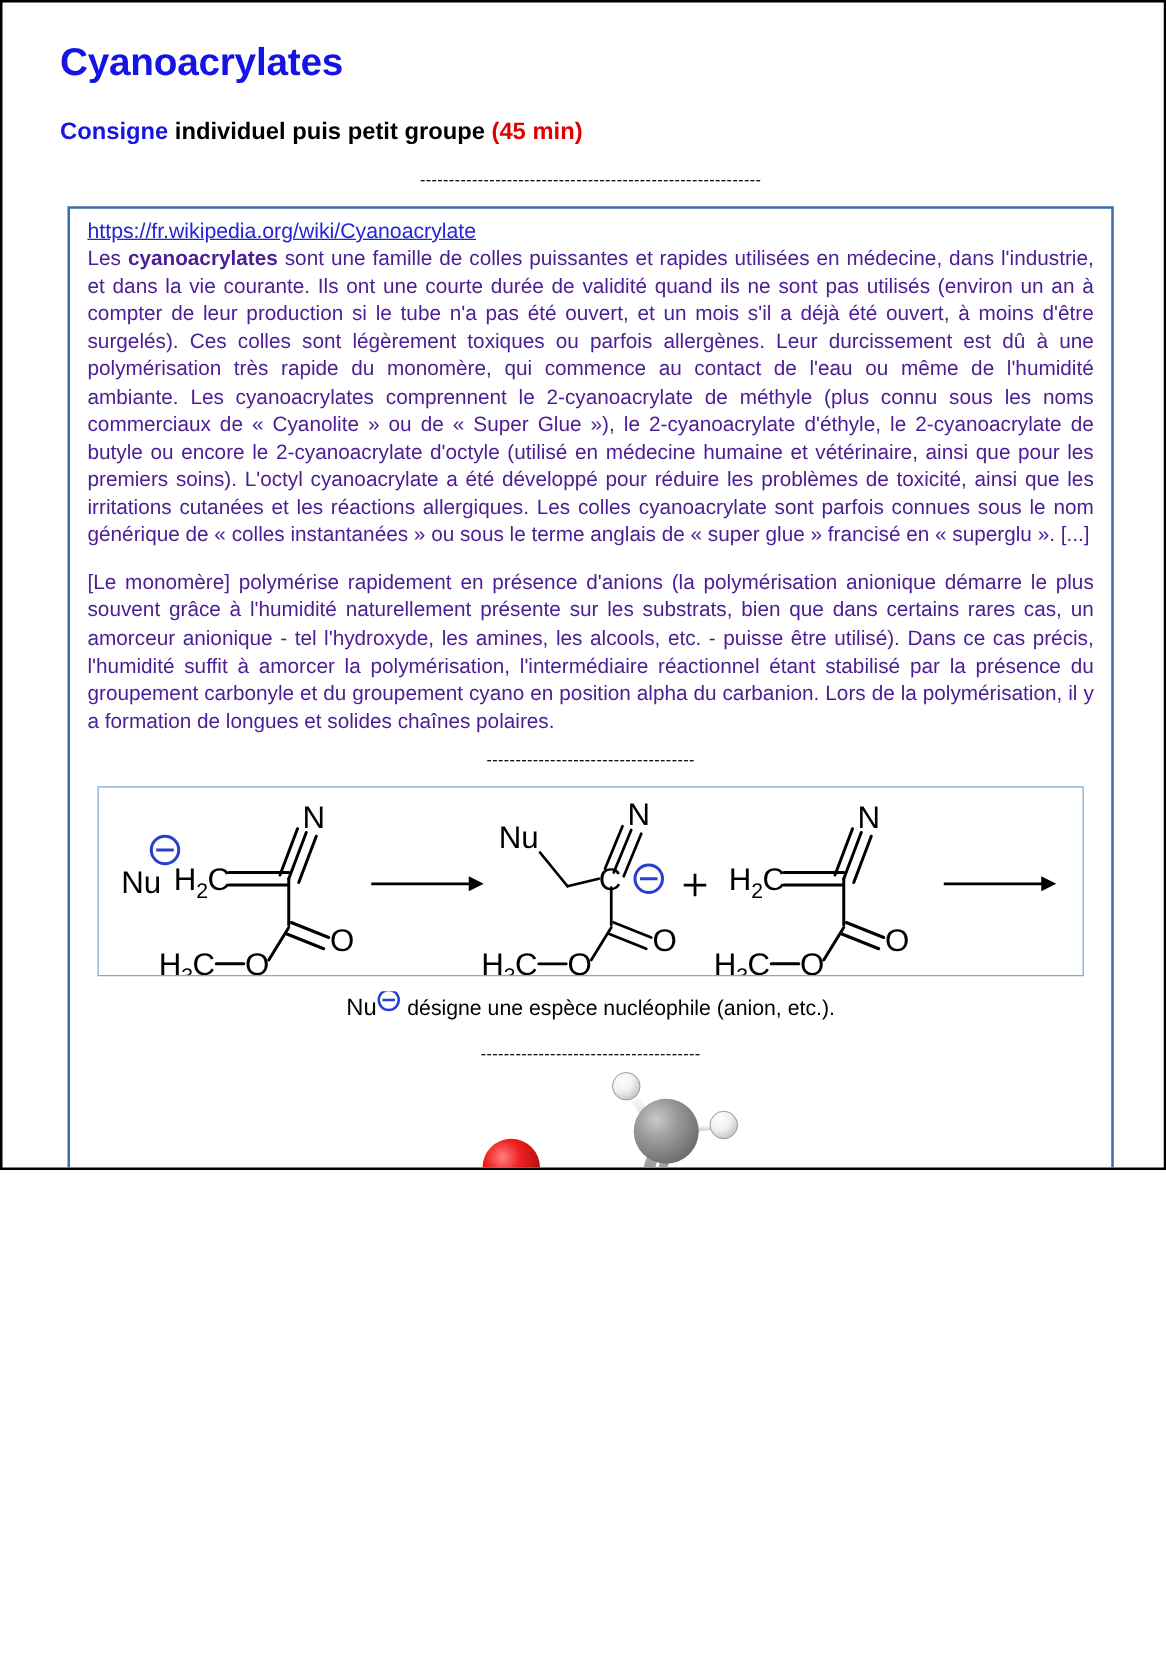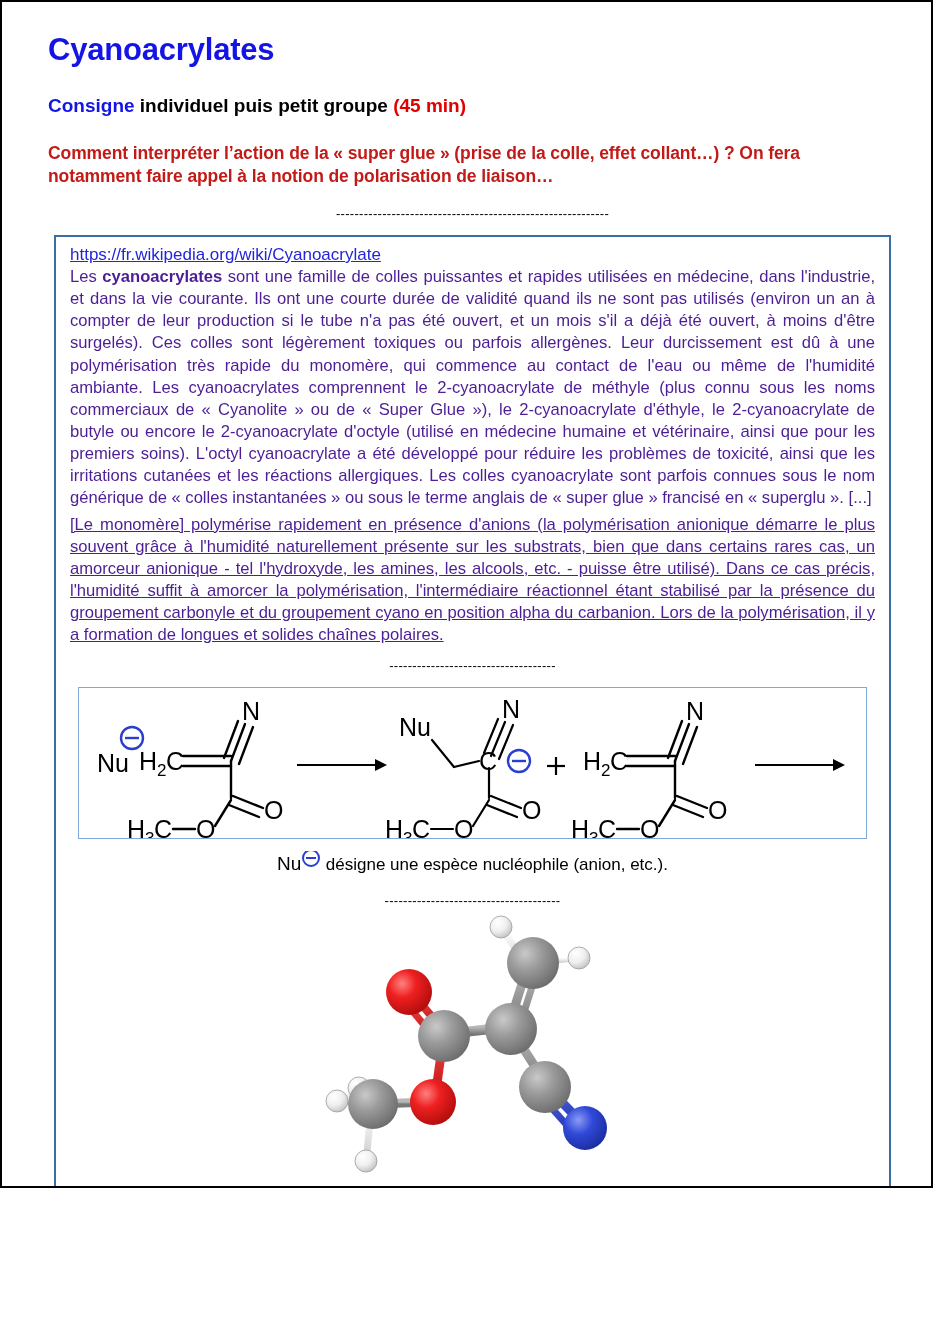--- a/index.html
+++ b/index.html
@@ -3,21 +3,21 @@
 <meta charset="utf-8">
 <style>
   html,body{margin:0;padding:0;background:#ffffff;}
   body{
     width:933px;height:1332px;
     font-family:"Liberation Sans", sans-serif;
     -webkit-font-smoothing:antialiased;
   }
   .page{
     position:relative;
-    width:933px;height:1188px;
+    width:933px;height:936px;
     box-sizing:border-box;
     border:2px solid #000000;
     background:#ffffff;
     overflow:hidden;
   }
   .inner{
     position:relative;
     padding:16px 28px 0 40px;
   }
 
@@ -82,21 +82,21 @@
     margin-bottom:1px;
   }
   .body-text{
     font-size:16.6px;
     line-height:1.335;
     color:#4c1d95;
     text-align:justify;
     margin:0;
   }
   .body-text b{font-weight:bold;}
-  .para2{margin-top:4px;text-decoration:underline;}
+  .para2{margin-top:16px;}
 
   
   .rxn-box{
     margin:14px 8px 0 8px;
     border:1px solid #7fa9d6;
     height:152px;
     position:relative;
     box-sizing:border-box;
     background:#ffffff;
   }
@@ -123,21 +123,20 @@
 
 <div class="page">
   <div class="inner">
 
     <div class="doc-title">Cyanoacrylates</div>
 
     <div class="consigne-line">
       <span class="consigne-label">Consigne</span><span class="consigne-mid"> individuel puis petit groupe </span><span class="consigne-time">(45 min)</span>
     </div>
 
-    <div class="question">Comment interpréter l’action de la « super glue » (prise de la colle, effet collant…) ? On fera notamment faire appel à la notion de polarisation de liaison…</div>
 
     <div class="sep">-----------------------------------------------------------</div>
 
     <div class="content-box">
 
       <a class="wiki-link" href="#">https://fr.wikipedia.org/wiki/Cyanoacrylate</a>
 
       <p class="body-text"><span>Les </span><b>cyanoacrylates</b><span> sont une famille de colles puissantes et rapides utilisées en médecine, dans l'industrie, et dans la vie courante. Ils ont une courte durée de validité quand ils ne sont pas utilisés (environ un an à compter de leur production si le tube n'a pas été ouvert, et un mois s'il a déjà été ouvert, à moins d'être surgelés). Ces colles sont légèrement toxiques ou parfois allergènes. Leur durcissement est dû à une polymérisation très rapide du monomère, qui commence au contact de l'eau ou même de l'humidité ambiante. Les cyanoacrylates comprennent le 2-cyanoacrylate de méthyle (plus connu sous les noms commerciaux de « Cyanolite » ou de « Super Glue »), le 2-cyanoacrylate d'éthyle, le 2-cyanoacrylate de butyle ou encore le 2-cyanoacrylate d'octyle (utilisé en médecine humaine et vétérinaire, ainsi que pour les premiers soins). L'octyl cyanoacrylate a été développé pour réduire les problèmes de toxicité, ainsi que les irritations cutanées et les réactions allergiques. Les colles cyanoacrylate sont parfois connues sous le nom générique de « colles instantanées » ou sous le terme anglais de « super glue » francisé en « superglu ». [...]</span></p>
 
       <p class="body-text para2">[Le monomère] polymérise rapidement en présence d'anions (la polymérisation anionique démarre le plus souvent grâce à l'humidité naturellement présente sur les substrats, bien que dans certains rares cas, un amorceur anionique - tel l'hydroxyde, les amines, les alcools, etc. - puisse être utilisé). Dans ce cas précis, l'humidité suffit à amorcer la polymérisation, l'intermédiaire réactionnel étant stabilisé par la présence du groupement carbonyle et du groupement cyano en position alpha du carbanion. Lors de la polymérisation, il y a formation de longues et solides chaînes polaires.</p>

